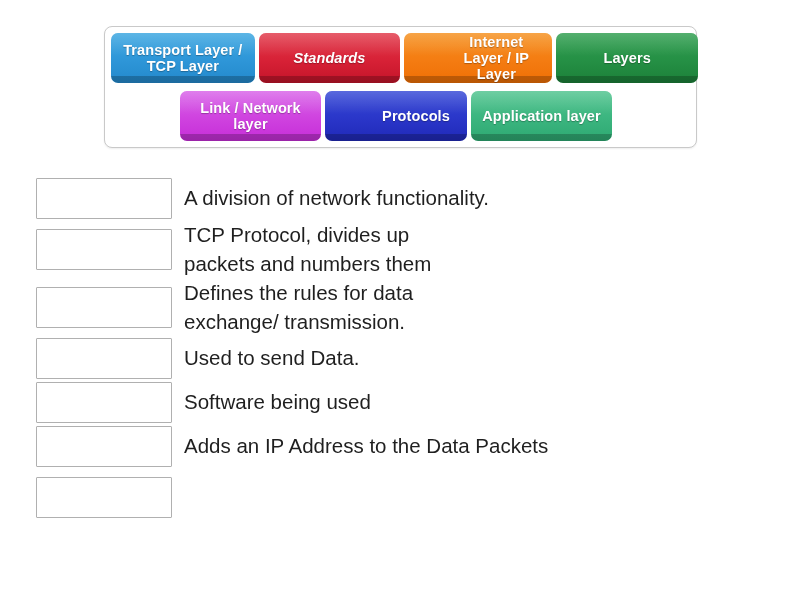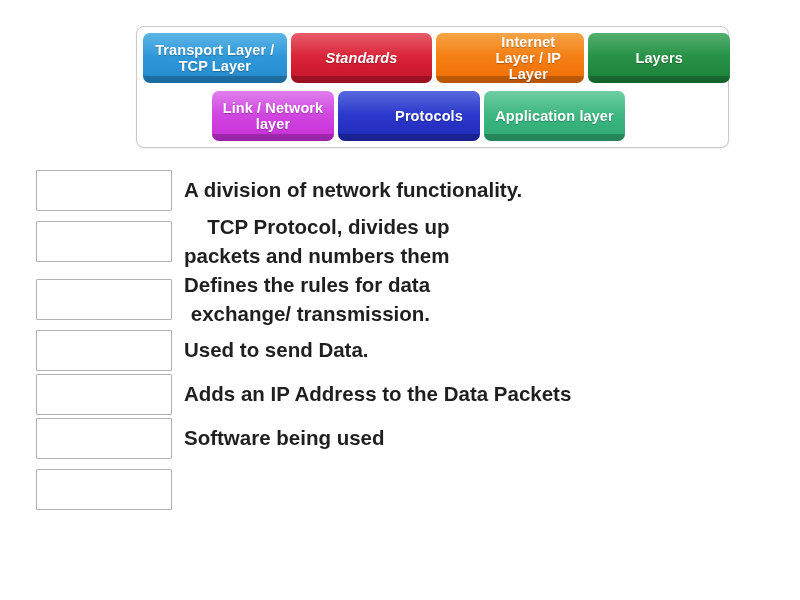--- a/index.html
+++ b/index.html
@@ -21,21 +21,20 @@
     position: absolute;
     left: 104px;
     top: 26px;
     width: 593px;
     height: 122px;
     box-sizing: border-box;
     border: 1px solid #c9c9c9;
     border-radius: 8px;
     background: #ffffff;
     box-shadow: 0 1px 2px rgba(0,0,0,0.07);
-    margin-left: 32px;
   }
   .tile-row {
     position: absolute;
     left: 0;
     width: 100%;
     height: 54px;
     display: flex;
     align-items: center;
   }
   #tile-row-1 { top: 4px; padding-left: 6px; }
@@ -83,31 +82,30 @@
     border-top-left-radius: 7px;
     border-top-right-radius: 7px;
     pointer-events: none;
   }
   .tile .tile-label { position: relative; z-index: 2; }
 
   .t-transport   { width: 145px; background: linear-gradient(to bottom,#39a5e0 0%,#2e96d8 55%,#2389cc 100%); }
   .t-standards   { width: 143px; background: linear-gradient(to bottom,#e1394a 0%,#d72136 55%,#c4142a 100%); font-style: italic; }
   .t-internet    { width: 149px; background: linear-gradient(to bottom,#f5901e 0%,#f47c12 55%,#ef6f05 100%); padding-left: 44px; }
   .t-layers      { width: 143px; background: linear-gradient(to bottom,#2f9e4f 0%,#259045 55%,#1c8039 100%); }
-  .t-link        { width: 122px; background: linear-gradient(to bottom,#d862e8 0%,#cf42df 55%,#c62ed8 100%); }
+  .t-link        { width: 141px; background: linear-gradient(to bottom,#d862e8 0%,#cf42df 55%,#c62ed8 100%); }
   .t-protocols   { width: 142px; background: linear-gradient(to bottom,#3548d6 0%,#2a36c9 55%,#2029b8 100%); padding-left: 48px; }
   .t-application { width: 141px; background: linear-gradient(to bottom,#4fc38e 0%,#3bb57f 55%,#2ea972 100%); }
 
   
   #match-list {
     position: absolute;
     left: 0;
-    top: 168px;
+    top: 176px;
     width: 800px;
-    font-weight: bold;
   }
   .match-row {
     display: flex;
     align-items: center;
     padding-left: 36px;
     box-sizing: border-box;
   }
   .drop-zone {
     width: 136px;
     min-width: 136px;
@@ -119,21 +117,21 @@
   }
   .match-text {
     margin-left: 12px;
     font-size: 20.5px;
     line-height: 1.42;
     color: #1f1f1f;
     font-family: "Liberation Sans", sans-serif;
     white-space: pre-line;
   }
   .row-h1 { height: 44px; }
-  .row-h2 { height: 58px; text-align: right; }
+  .row-h2 { height: 58px; }
 </style>
 </head>
 <body>
 
 <div id="tile-tray">
 
   <div class="tile-row" id="tile-row-1">
     <div class="tile t-transport">
       <span class="tile-label">Transport Layer
 / TCP Layer</span>
@@ -185,25 +183,25 @@
 exchange/ transmission.</div>
   </div>
 
   <div class="match-row row-h1">
     <div class="drop-zone"></div>
     <div class="match-text">Used to send Data.</div>
   </div>
 
   <div class="match-row row-h1">
     <div class="drop-zone"></div>
+    <div class="match-text">Software being used</div>
+  </div>
+
+  <div class="match-row row-h1">
+    <div class="drop-zone"></div>
     <div class="match-text">Adds an IP Address to the Data Packets</div>
   </div>
 
-  <div class="match-row row-h1">
-    <div class="drop-zone"></div>
-    <div class="match-text">Software being used</div>
-  </div>
-
   <div class="match-row row-h2">
     <div class="drop-zone"></div>
   </div>
 
 </div>
 
 </body></html>

